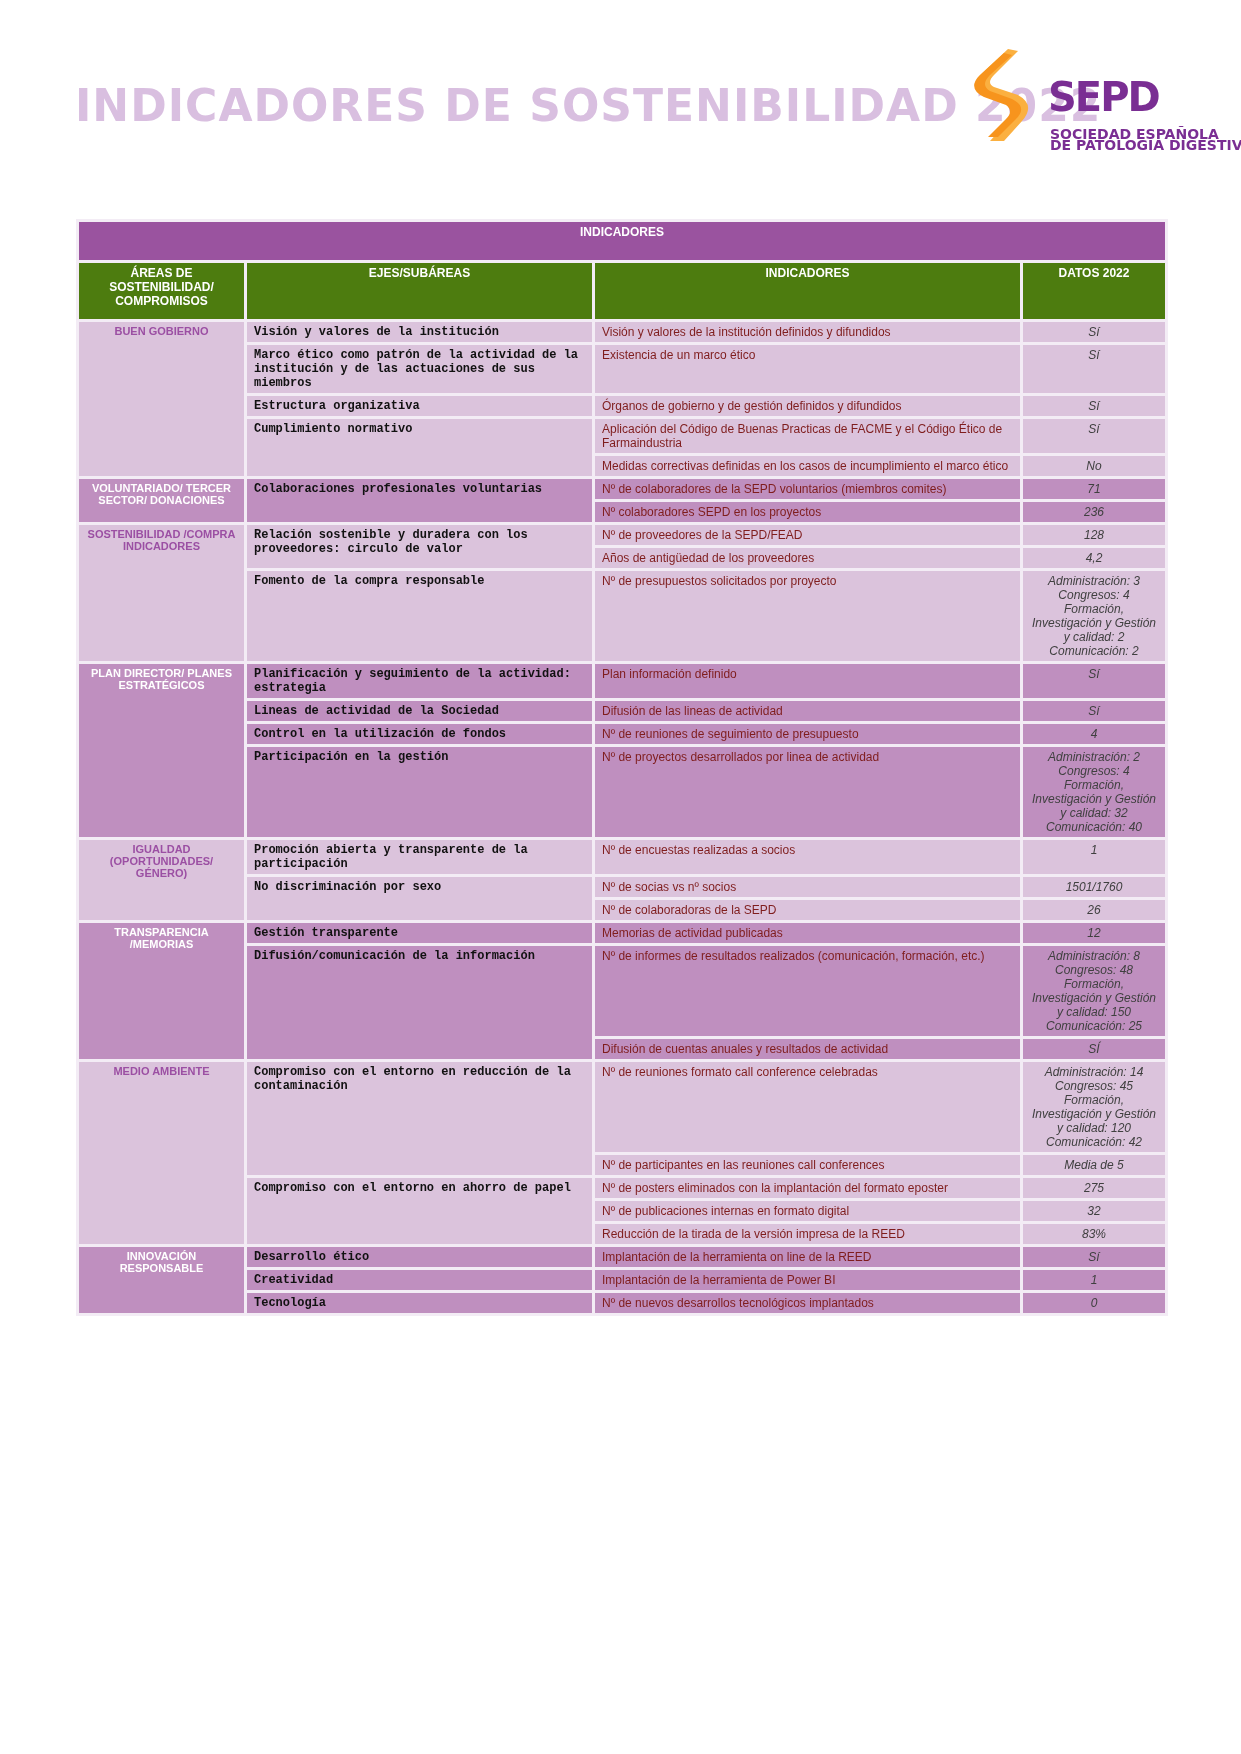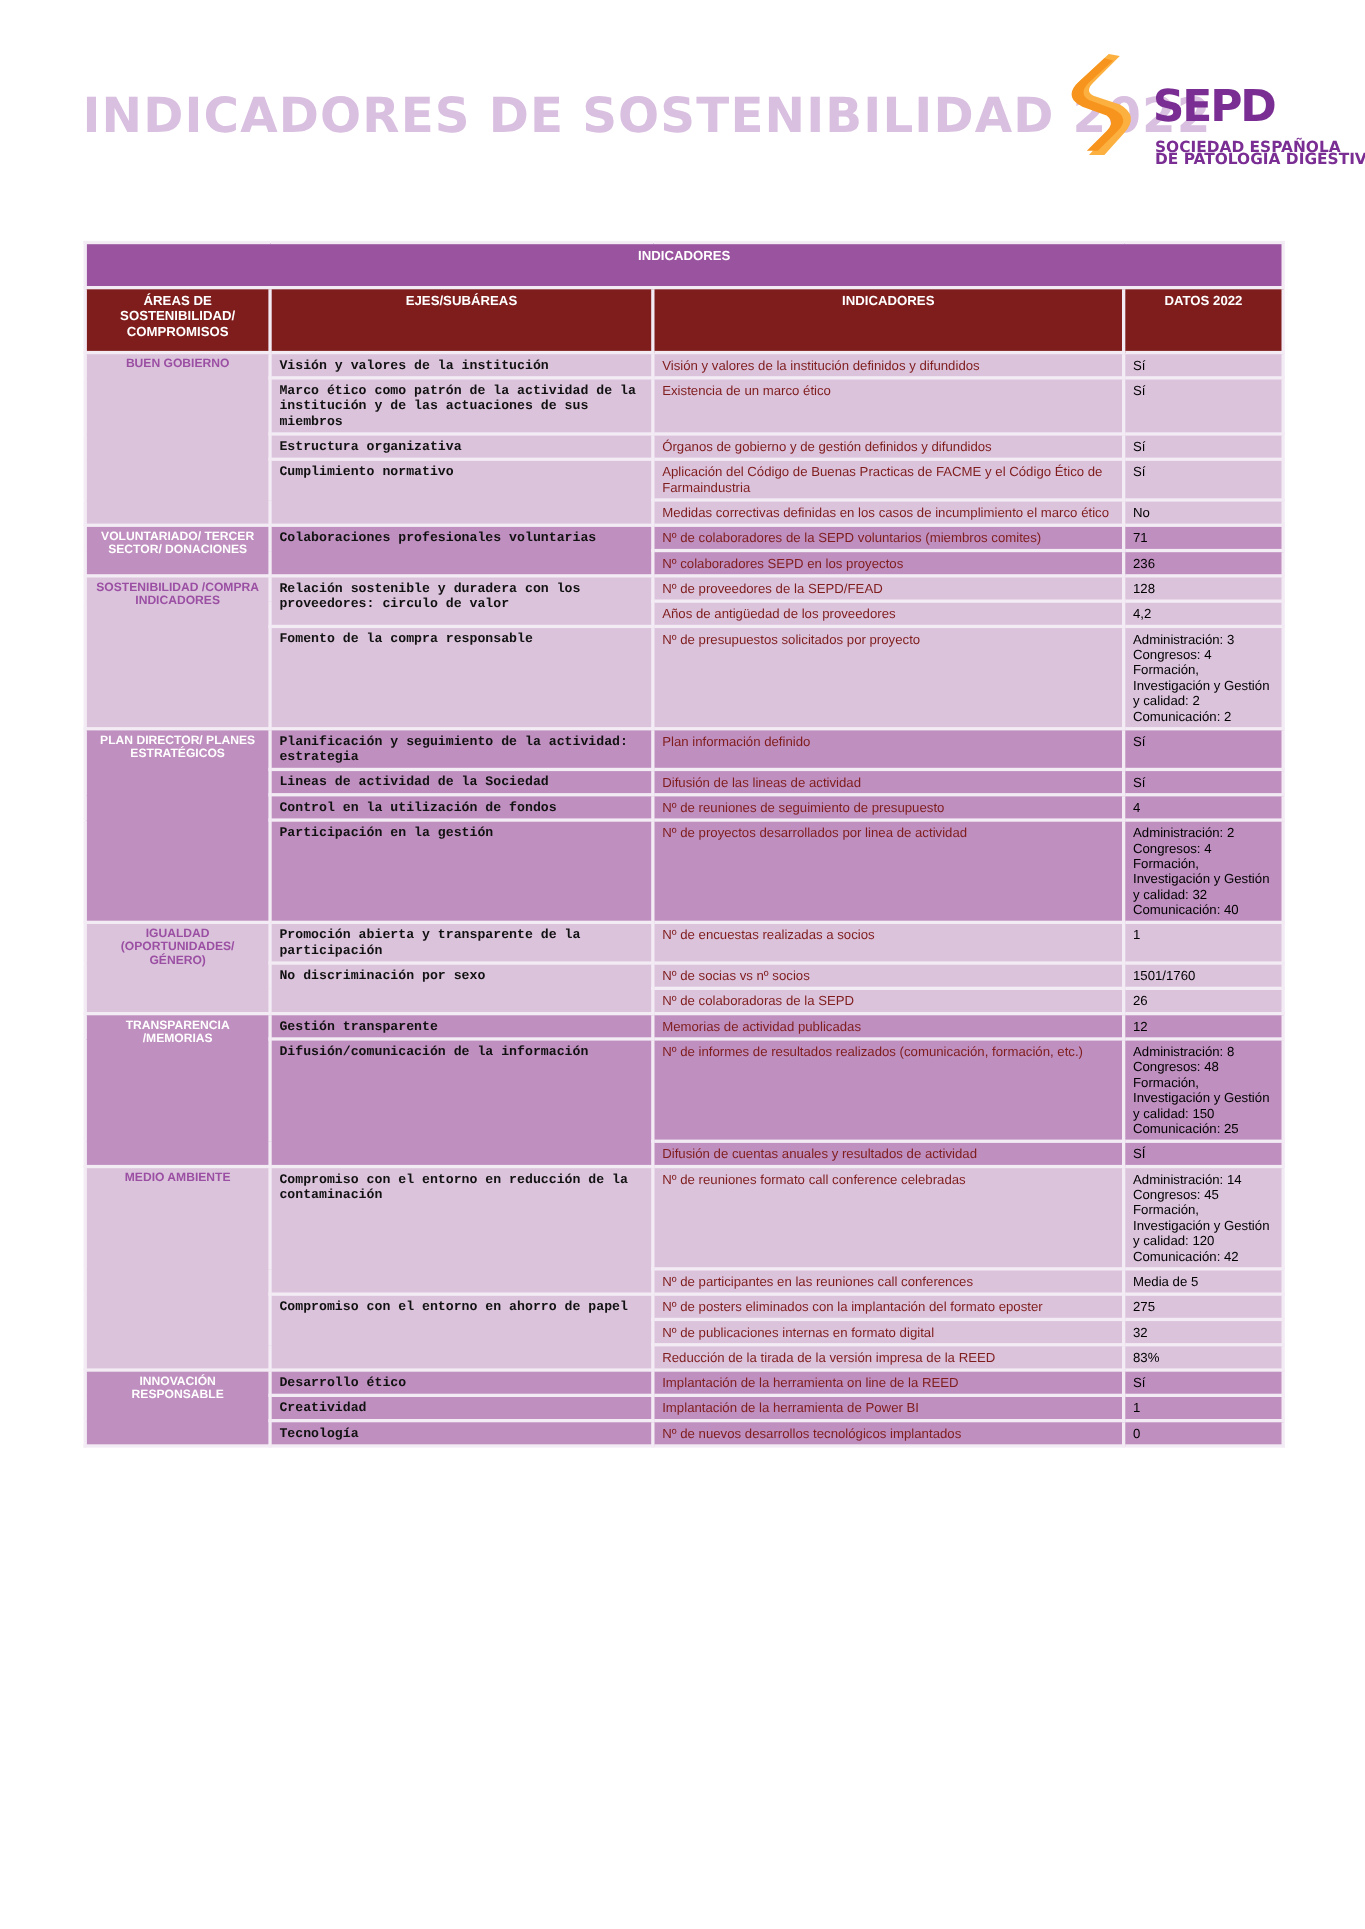--- a/index.html
+++ b/index.html
@@ -14,29 +14,29 @@
   .logo .brand { position:absolute; left:88px; top:32px; font-family:"DejaVu Sans", sans-serif; font-weight:bold; font-size:40px; color:#7a2e93; letter-spacing:-2px; line-height:1; }
   .logo .sub { position:absolute; left:90px; top:84px; font-family:"DejaVu Sans", sans-serif; font-weight:bold; font-size:14px; color:#7a2e93; line-height:11px; white-space:nowrap; }
 
   table.ind {
     position:absolute; left:76px; top:219px; width:1089px;
     border-collapse:collapse; table-layout:fixed;
     font-size:12px;
   }
   table.ind td, table.ind th { border:3px solid #f3ecf5; padding:3px 7px; vertical-align:top; }
   th.top { background:#9a539f; color:#fff; font-weight:bold; height:32px; text-align:center; font-size:12px; }
-  th.col { background:#7f1d1d; color:#fff; font-weight:bold; text-align:center; height:50px; font-size:12px;margin-top:48px; }
+  th.col { background:#4d7c0f; color:#fff; font-weight:bold; text-align:center; height:50px; font-size:12px;margin-top:48px; }
   td.area { text-align:center; vertical-align:middle; font-weight:bold; font-size:11px; }
   .light td { background:#dbc3dc; }
   .dark td { background:#bf8fbf;margin-top:30px; }
   .light td.area { color:#9b4fa3; }
   .dark td.area { color:#ffffff; }
   td.eje { font-weight:bold; color:#111;font-family:Liberation Mono, monospace; }
   td.indi { color:#7f1d1d; }
-  td.dato { text-align:left; color:#000000; }
+  td.dato { text-align:center; color:#404040;font-style:italic; }
   tr { height:22px; }
 </style>
 </head>
 <body>
 
 <div class="title">INDICADORES DE SOSTENIBILIDAD 2022</div>
 
 <div class="logo">
   <svg width="80" height="100" viewBox="0 0 80 100">
     <path d="M48 4 L20 30 Q10 42 26 50 L50 58 Q60 64 50 74 L30 96 L44 96 L62 76 Q76 60 58 50 L34 42 Q26 38 34 30 L58 6 Z" fill="#fbb040"></path>

